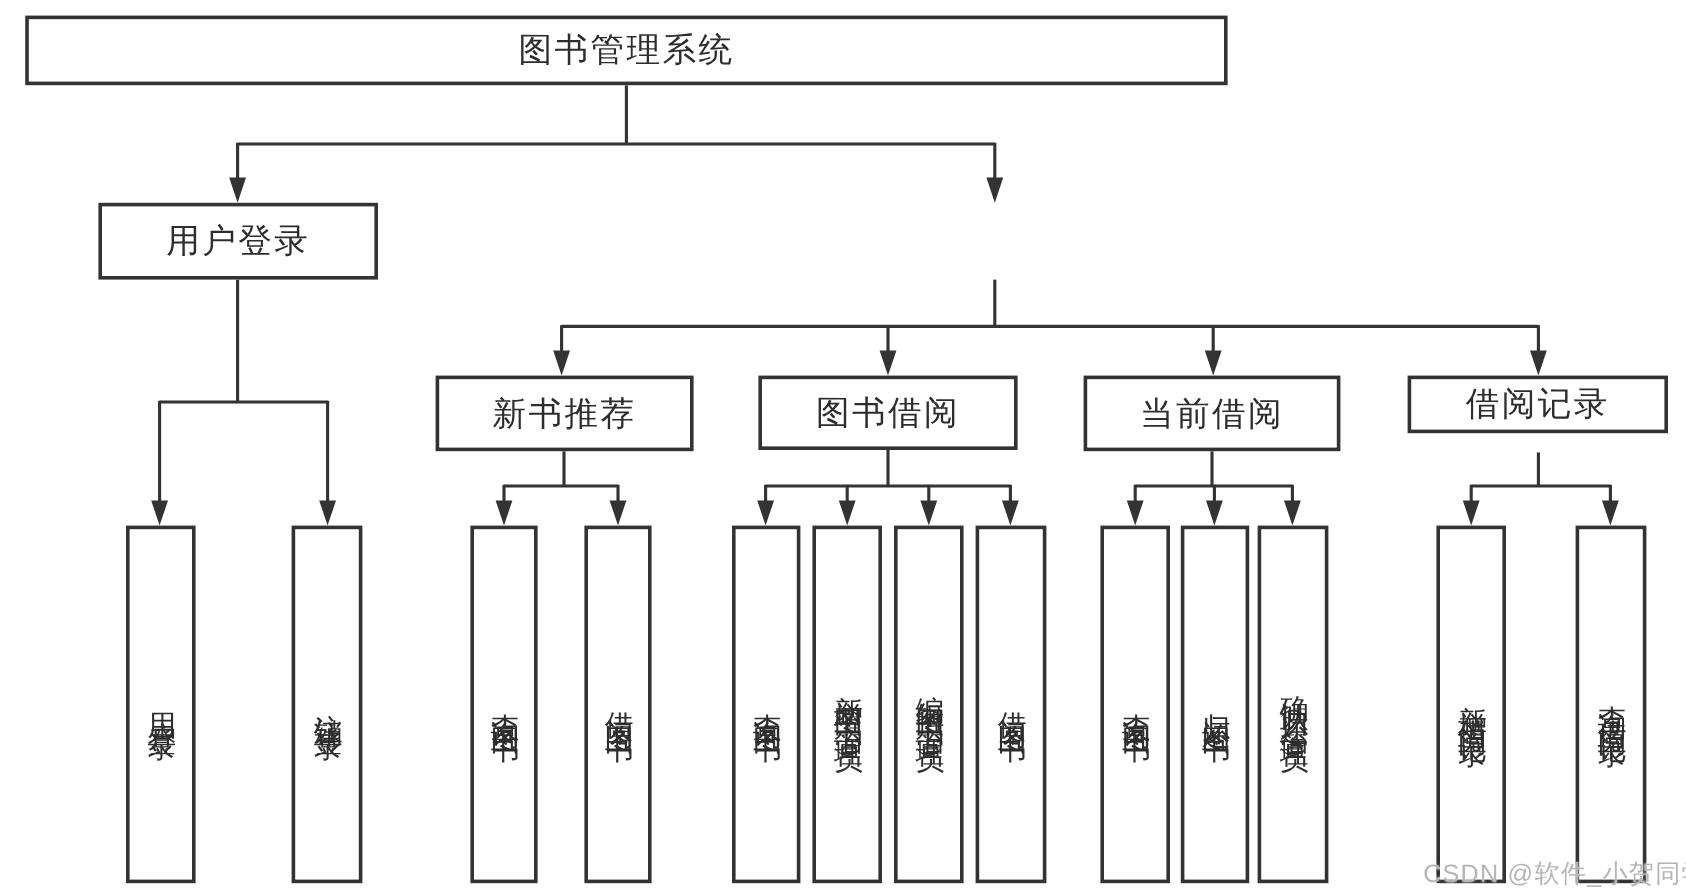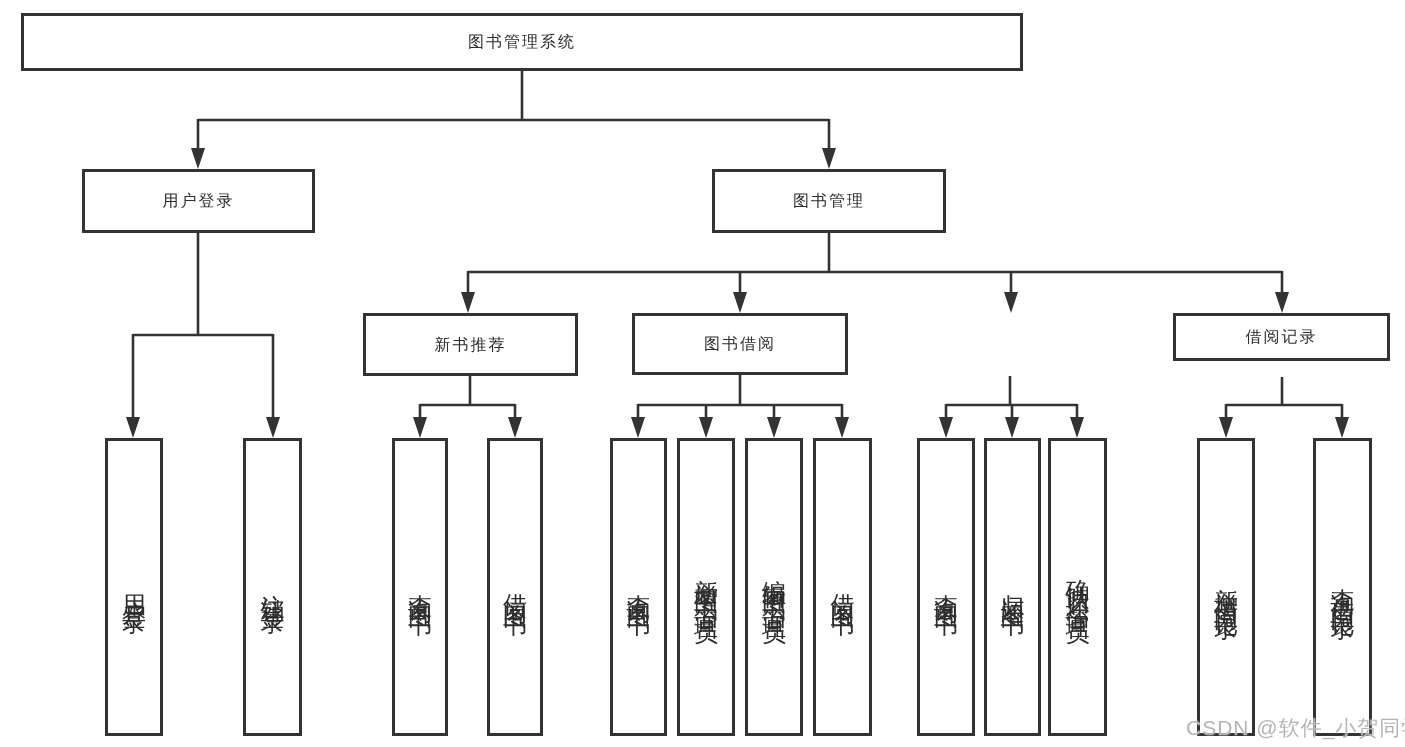--- a/index.html
+++ b/index.html
@@ -24,21 +24,21 @@
   }
   .box {
     position: absolute;
     box-sizing: border-box;
     background: #ffffff;
     border: 3px solid #333333;
     display: flex;
     align-items: center;
     justify-content: center;
     color: #2d2d2d;
-    font-size: 16px;
+    font-size: 28px;
     letter-spacing: 2px;
     text-align: center;
     line-height: 1;
     z-index: 2;
   }
   .vbox {
     writing-mode: vertical-rl;
     text-orientation: mixed;
     letter-spacing: 6px;
     font-size: 24px;
@@ -127,24 +127,24 @@
       <polygon points="1005,417 1019,417 1012,438"></polygon>
       <polygon points="1070,417 1084,417 1077,438"></polygon>
       <polygon points="1219,417 1233,417 1226,438"></polygon>
       <polygon points="1335,417 1349,417 1342,438"></polygon>
     </g>
   </svg>
 
   <div class="box" style="left:21px; top:13px; width:1002px; height:58px;">图书管理系统</div>
 
   <div class="box" style="left:82px; top:169px; width:233px; height:64px;">用户登录</div>
-  <div class="box" style="left:712px; top:169px; width:234px; height:64px;">图书管理</div>
 
   <div class="box" style="left:632px; top:313px; width:216px; height:62px;">图书借阅</div>
   <div class="box" style="left:363px; top:313px; width:215px; height:63px;">新书推荐</div>
+  <div class="box" style="left:903px; top:313px; width:214px; height:63px;">当前借阅</div>
   <div class="box" style="left:1173px; top:313px; width:217px; height:48px;">借阅记录</div>
 
   <div class="box vbox" style="left:105px; width:58px;">用户登录</div>
   <div class="box vbox" style="left:243px; width:59px;">注销登录</div>
 
   <div class="box vbox" style="left:392px; width:56px;">查询图书</div>
   <div class="box vbox" style="left:487px; width:56px;">借阅图书</div>
 
   <div class="box vbox" style="left:610px; width:57px;">查询图书</div>
   <div class="box vbox" style="left:677px; width:58px;">新增图书（管理员）</div>

